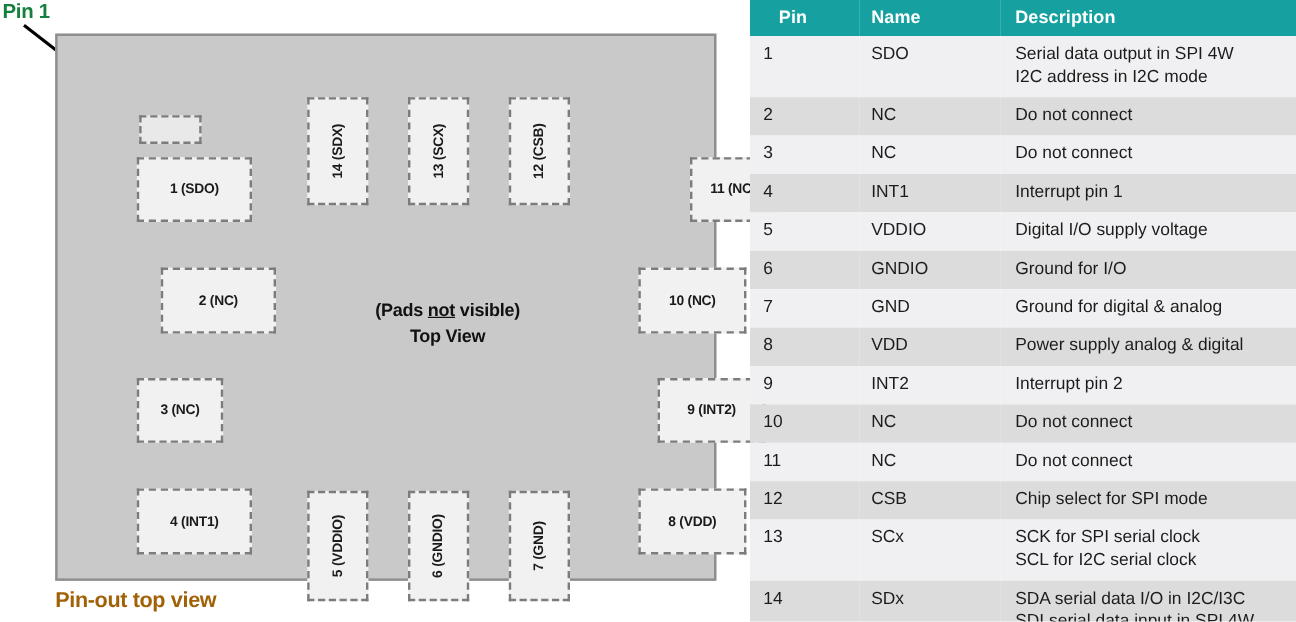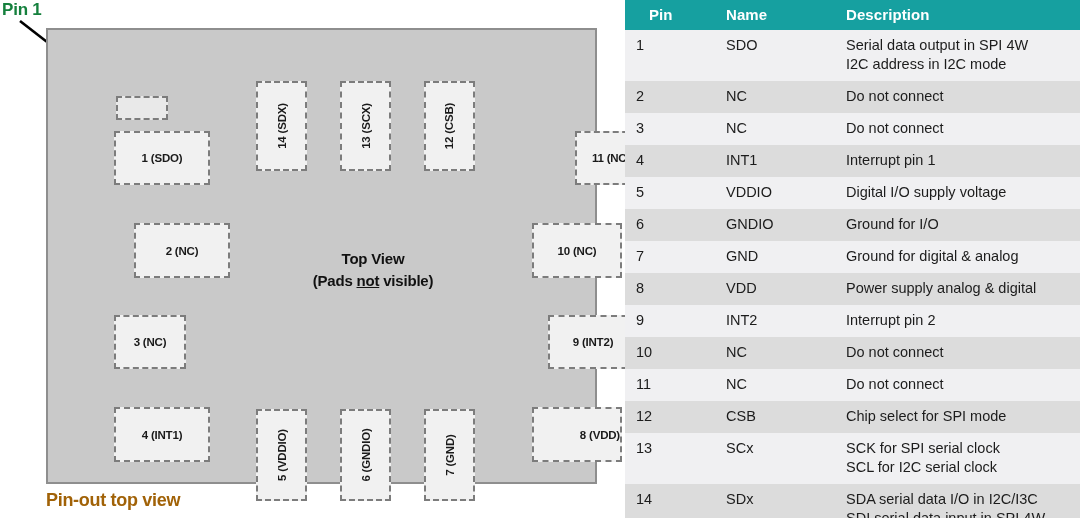--- a/index.html
+++ b/index.html
@@ -38,21 +38,21 @@
 
   
   #pad-1{left:66px;top:101px;width:96px;height:54px;}
   #pad-2{left:66px;top:193px;width:96px;height:55px;margin-left:20px;}
   #pad-3{left:66px;top:285px;width:72px;height:54px;}
   #pad-4{left:66px;top:377px;width:96px;height:55px;}
   
   #pad-11{left:512px;top:101px;width:72px;height:54px;margin-left:15px;}
   #pad-10{left:484px;top:193px;width:90px;height:55px;}
   #pad-9 {left:484px;top:285px;width:90px;height:54px;margin-left:16px;}
-  #pad-8 {left:484px;top:377px;width:90px;height:55px;justify-content:flex-end;}
+  #pad-8 {left:484px;top:377px;width:90px;height:55px;}
   
   #pad-14{left:208px;top:51px;width:51px;height:90px;}
   #pad-13{left:292px;top:51px;width:51px;height:90px;}
   #pad-12{left:376px;top:51px;width:51px;height:90px;}
   
   #pad-5 {left:208px;top:379px;width:51px;height:92px;}
   #pad-6 {left:292px;top:379px;width:51px;height:92px;}
   #pad-7 {left:376px;top:379px;width:51px;height:92px;}
 
   #center-text{
@@ -156,22 +156,22 @@
         <span>5 (VDDIO)</span>
       </div>
     <div class="pad vert" id="pad-6">
         <span>6 (GNDIO)</span>
       </div>
     <div class="pad vert" id="pad-7">
         <span>7 (GND)</span>
       </div>
 
     <div id="center-text">
+      <div><span>(Pads </span><span class="u">not</span><span> visible)</span></div>
       <div>Top View</div>
-      <div><span>(Pads </span><span class="u">not</span><span> visible)</span></div>
     </div>
   </div>
 
   <div id="diagram-caption">Pin-out top view</div>
 </div>
 
 <table id="pin-table">
   <colgroup>
       <col class="c-pin">
       <col class="c-name">

